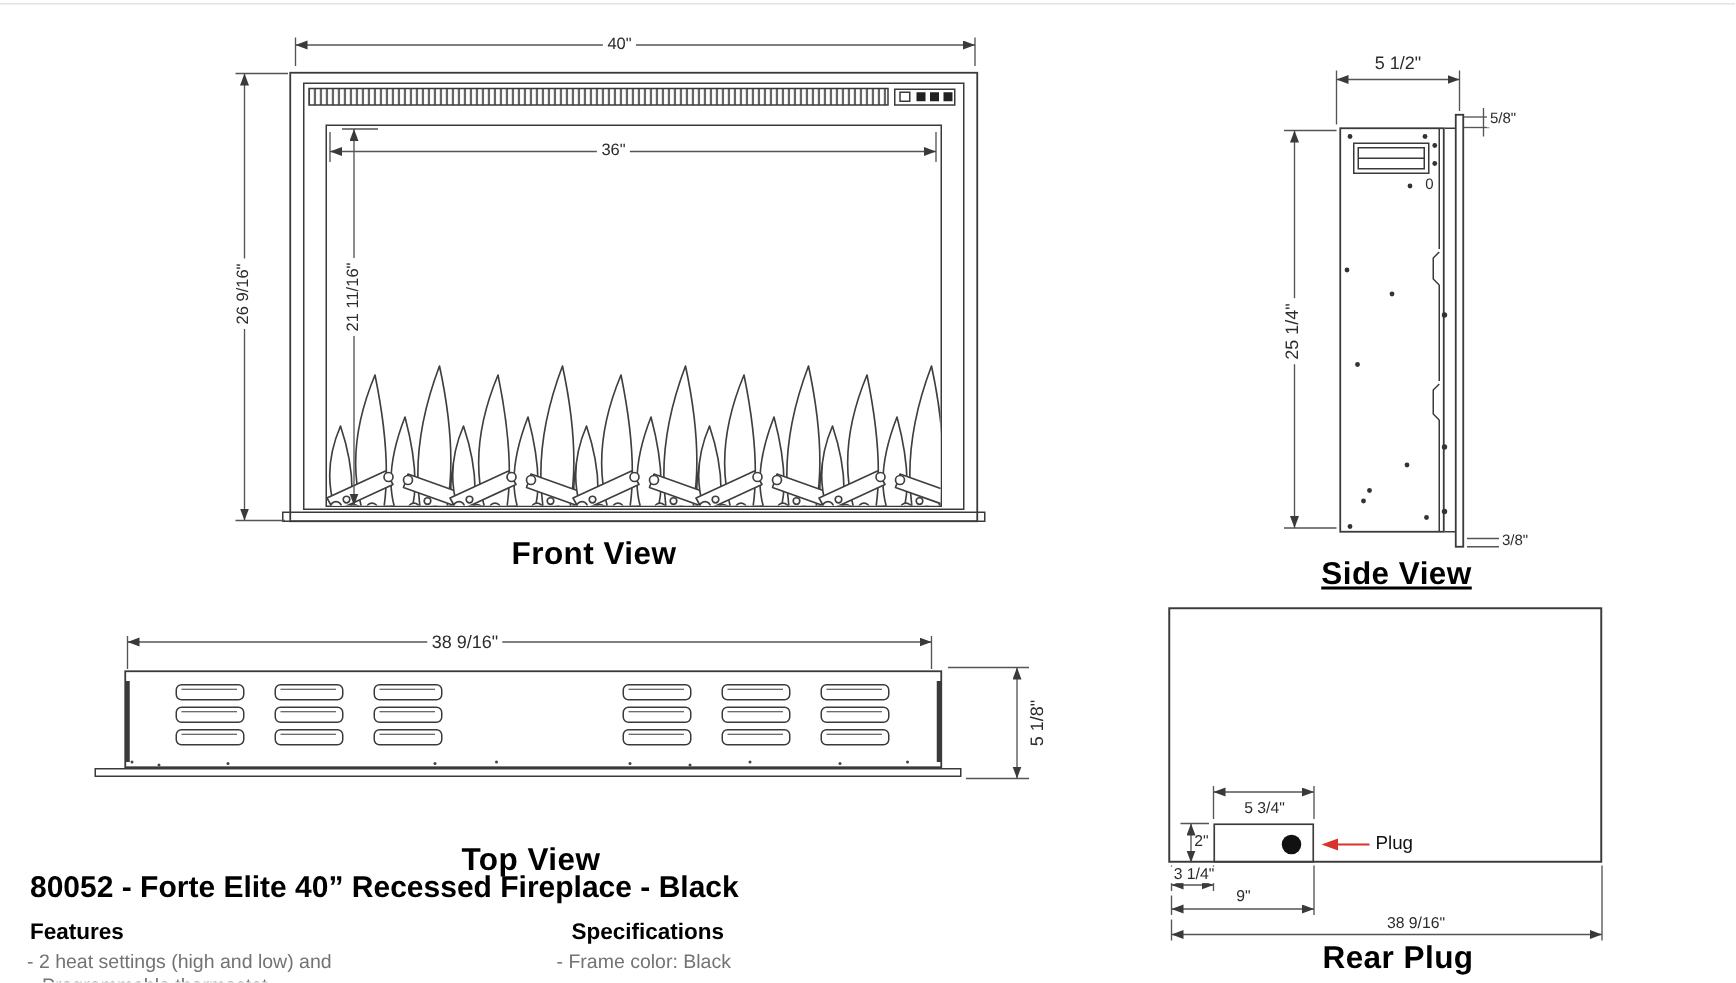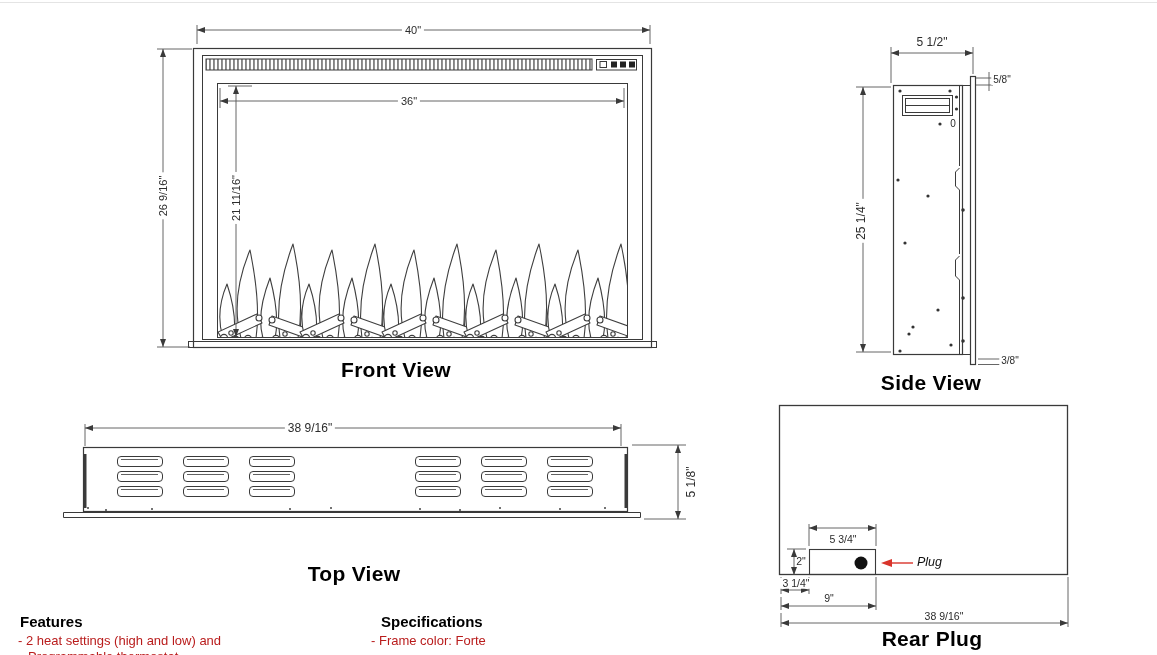--- a/index.html
+++ b/index.html
@@ -18,21 +18,21 @@
   .lbl.rs{font-size:10.5px;}
   .lbl.nobg{background:transparent;}
   .lbl-l{position:absolute;transform:translate(0,-50%);font-size:12.5px;color:#111;white-space:nowrap;}
   .vtitle{
     position:absolute;transform:translate(-50%,-50%);
     font-weight:bold;font-size:21px;color:#000;white-space:nowrap;letter-spacing:.3px;
   }
   .tl{position:absolute;white-space:nowrap;line-height:1.15;}
   .doc-title{font-size:20px;font-weight:bold;color:#000;}
   .sec-head{font-size:15px;font-weight:bold;color:#000000;}
-  .sec-item{font-size:13px;color:#b91c1c;}
+  .sec-item{font-size:13px;color:#737373;}
 </style>
 </head>
 <body>
 
 <div id="sheet">
   <div class="topline"></div>
 
   <svg width="1157" height="655" viewBox="0 0 1157 655">
     <defs>
       <marker id="ar" orient="auto-start-reverse" markerWidth="10" markerHeight="8" refX="8" refY="3" markerUnits="userSpaceOnUse">
@@ -229,34 +229,35 @@
   <span class="lbl" style="left:409px;top:101px;">36"</span>
   <span class="lbl v" style="left:163px;top:196px;">26 9/16"</span>
   <span class="lbl v" style="left:236px;top:198px;">21 11/16"</span>
   <span class="vtitle" style="left:396px;top:370px;">Front View</span>
 
   <span class="lbl" style="left:932px;top:42px;font-size:12px;">5 1/2"</span>
   <span class="lbl sm" style="left:1002px;top:80px;">5/8"</span>
   <span class="lbl sm nobg" style="left:953px;top:124px;">0</span>
   <span class="lbl v" style="left:861px;top:221px;font-size:12px;">25 1/4"</span>
   <span class="lbl sm" style="left:1010px;top:361px;">3/8"</span>
-  <span class="vtitle" style="left:931px;top:383px;">Side View</span>
+  <span class="vtitle" style="left:931px;top:383px;text-decoration:underline;">Side View</span>
 
   <span class="lbl" style="left:310px;top:428px;font-size:12px;">38 9/16"</span>
   <span class="lbl v" style="left:691px;top:482px;font-size:12px;">5 1/8"</span>
   <span class="vtitle" style="left:354px;top:574px;">Top View</span>
 
   <span class="lbl rs" style="left:843px;top:539px;">5 3/4"</span>
   <span class="lbl rs nobg" style="left:801px;top:561px;">2"</span>
   <span class="lbl rs" style="left:796px;top:583px;">3 1/4"</span>
   <span class="lbl rs" style="left:829px;top:598px;">9"</span>
   <span class="lbl rs" style="left:944px;top:616px;">38 9/16"</span>
-  <span class="lbl-l" style="left:917px;top:562px;font-style:italic;">Plug</span>
+  <span class="lbl-l" style="left:917px;top:562px;">Plug</span>
   <span class="vtitle" style="left:932px;top:639px;">Rear Plug</span>
 
+  <div class="tl doc-title" style="left:20px;top:581px;">80052 - Forte Elite 40” Recessed Fireplace - Black</div>
 
   <div class="tl sec-head" style="left:20px;top:613px;">Features</div>
   <div class="tl sec-item" style="left:18px;top:634px;">- 2 heat settings (high and low) and</div>
   <div class="tl sec-item" style="left:28px;top:650px;">Programmable thermostat</div>
 
   <div class="tl sec-head" style="left:369px;top:613px;margin-left:12px;">Specifications</div>
-  <div class="tl sec-item" style="left:371px;top:634px;">- Frame color: Forte</div>
+  <div class="tl sec-item" style="left:371px;top:634px;">- Frame color: Black</div>
 </div>
 
 </body></html>

